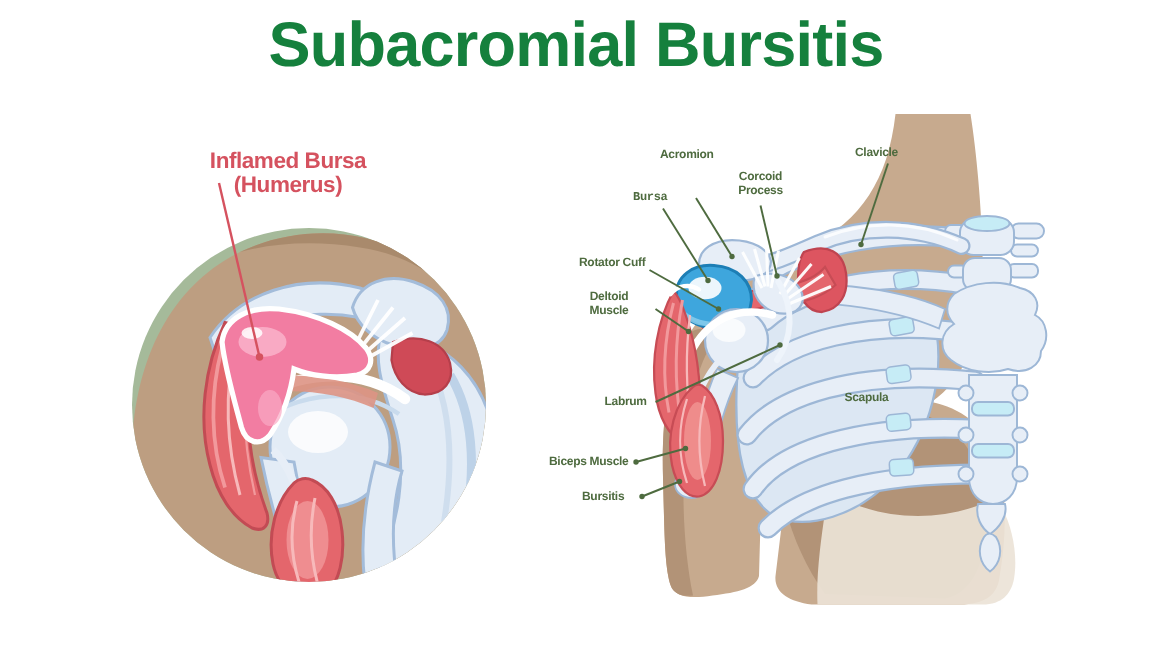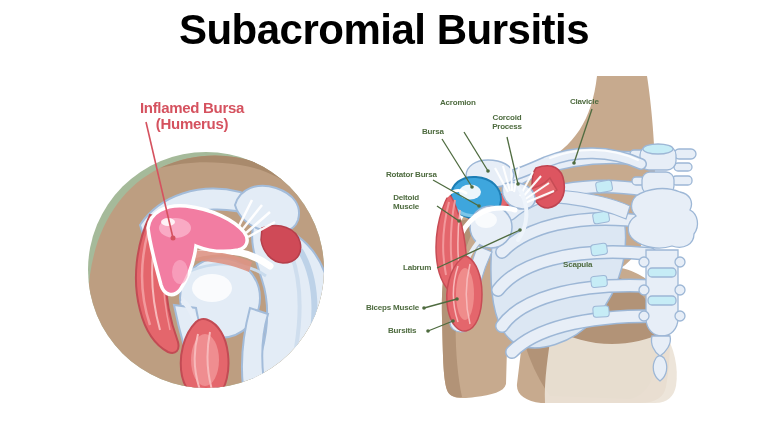--- a/index.html
+++ b/index.html
@@ -1,19 +1,19 @@
 <!DOCTYPE html>
 <html><head>
 <meta charset="utf-8">
 <style>
   html,body{margin:0;padding:0;background:#fff;}
   .stage{position:relative;width:768px;height:432px;background:#ffffff;overflow:hidden;
          font-family:"Liberation Sans",sans-serif;}
   .title{position:absolute;left:0;top:6px;width:768px;text-align:center;
-         font-size:42px;font-weight:bold;letter-spacing:-0.5px;color:#000000;}
+         font-size:42px;font-weight:bold;letter-spacing:-0.5px;color:#15803d;}
   .art{position:absolute;left:0;top:0;}
   .lbl{position:absolute;font-weight:bold;}
   .lbl-green{color:#4e6b3f;font-size:8px;line-height:9px;letter-spacing:-0.2px;}
   .lbl-red{color:#d5525f;font-size:15px;line-height:15.5px;letter-spacing:-0.3px;}
 </style>
 </head>
 <body>
 
 <div class="stage">
 
@@ -212,22 +212,22 @@
   </svg>
 
   <div class="title">Subacromial Bursitis</div>
 
   <div class="lbl lbl-red" style="left:127px;top:100px;width:130px;text-align:center;">
     <div>Inflamed Bursa</div>
     <div>(Humerus)</div>
   </div>
 
   <div class="lbl lbl-green" style="left:440px;top:98px;">Acromion</div>
-  <div class="lbl lbl-green" style="left:422px;top:127px;">Bursa</div>
+  <div class="lbl lbl-green" style="left:422px;top:127px;font-family:Liberation Mono, monospace;">Bursa</div>
   <div class="lbl lbl-green" style="left:482px;top:113px;width:50px;text-align:center;">Corcoid Process</div>
   <div class="lbl lbl-green" style="left:570px;top:97px;">Clavicle</div>
-  <div class="lbl lbl-green" style="left:386px;top:170px;">Rotator Bursa</div>
+  <div class="lbl lbl-green" style="left:386px;top:170px;">Rotator Cuff</div>
   <div class="lbl lbl-green" style="left:383px;top:193px;width:46px;text-align:center;">Deltoid Muscle</div>
   <div class="lbl lbl-green" style="left:403px;top:263px;">Labrum</div>
   <div class="lbl lbl-green" style="left:551px;top:260px;padding-left:12px;">Scapula</div>
   <div class="lbl lbl-green" style="left:366px;top:303px;">Biceps Muscle</div>
   <div class="lbl lbl-green" style="left:388px;top:326px;">Bursitis</div>
 </div>
 
 </body></html>

